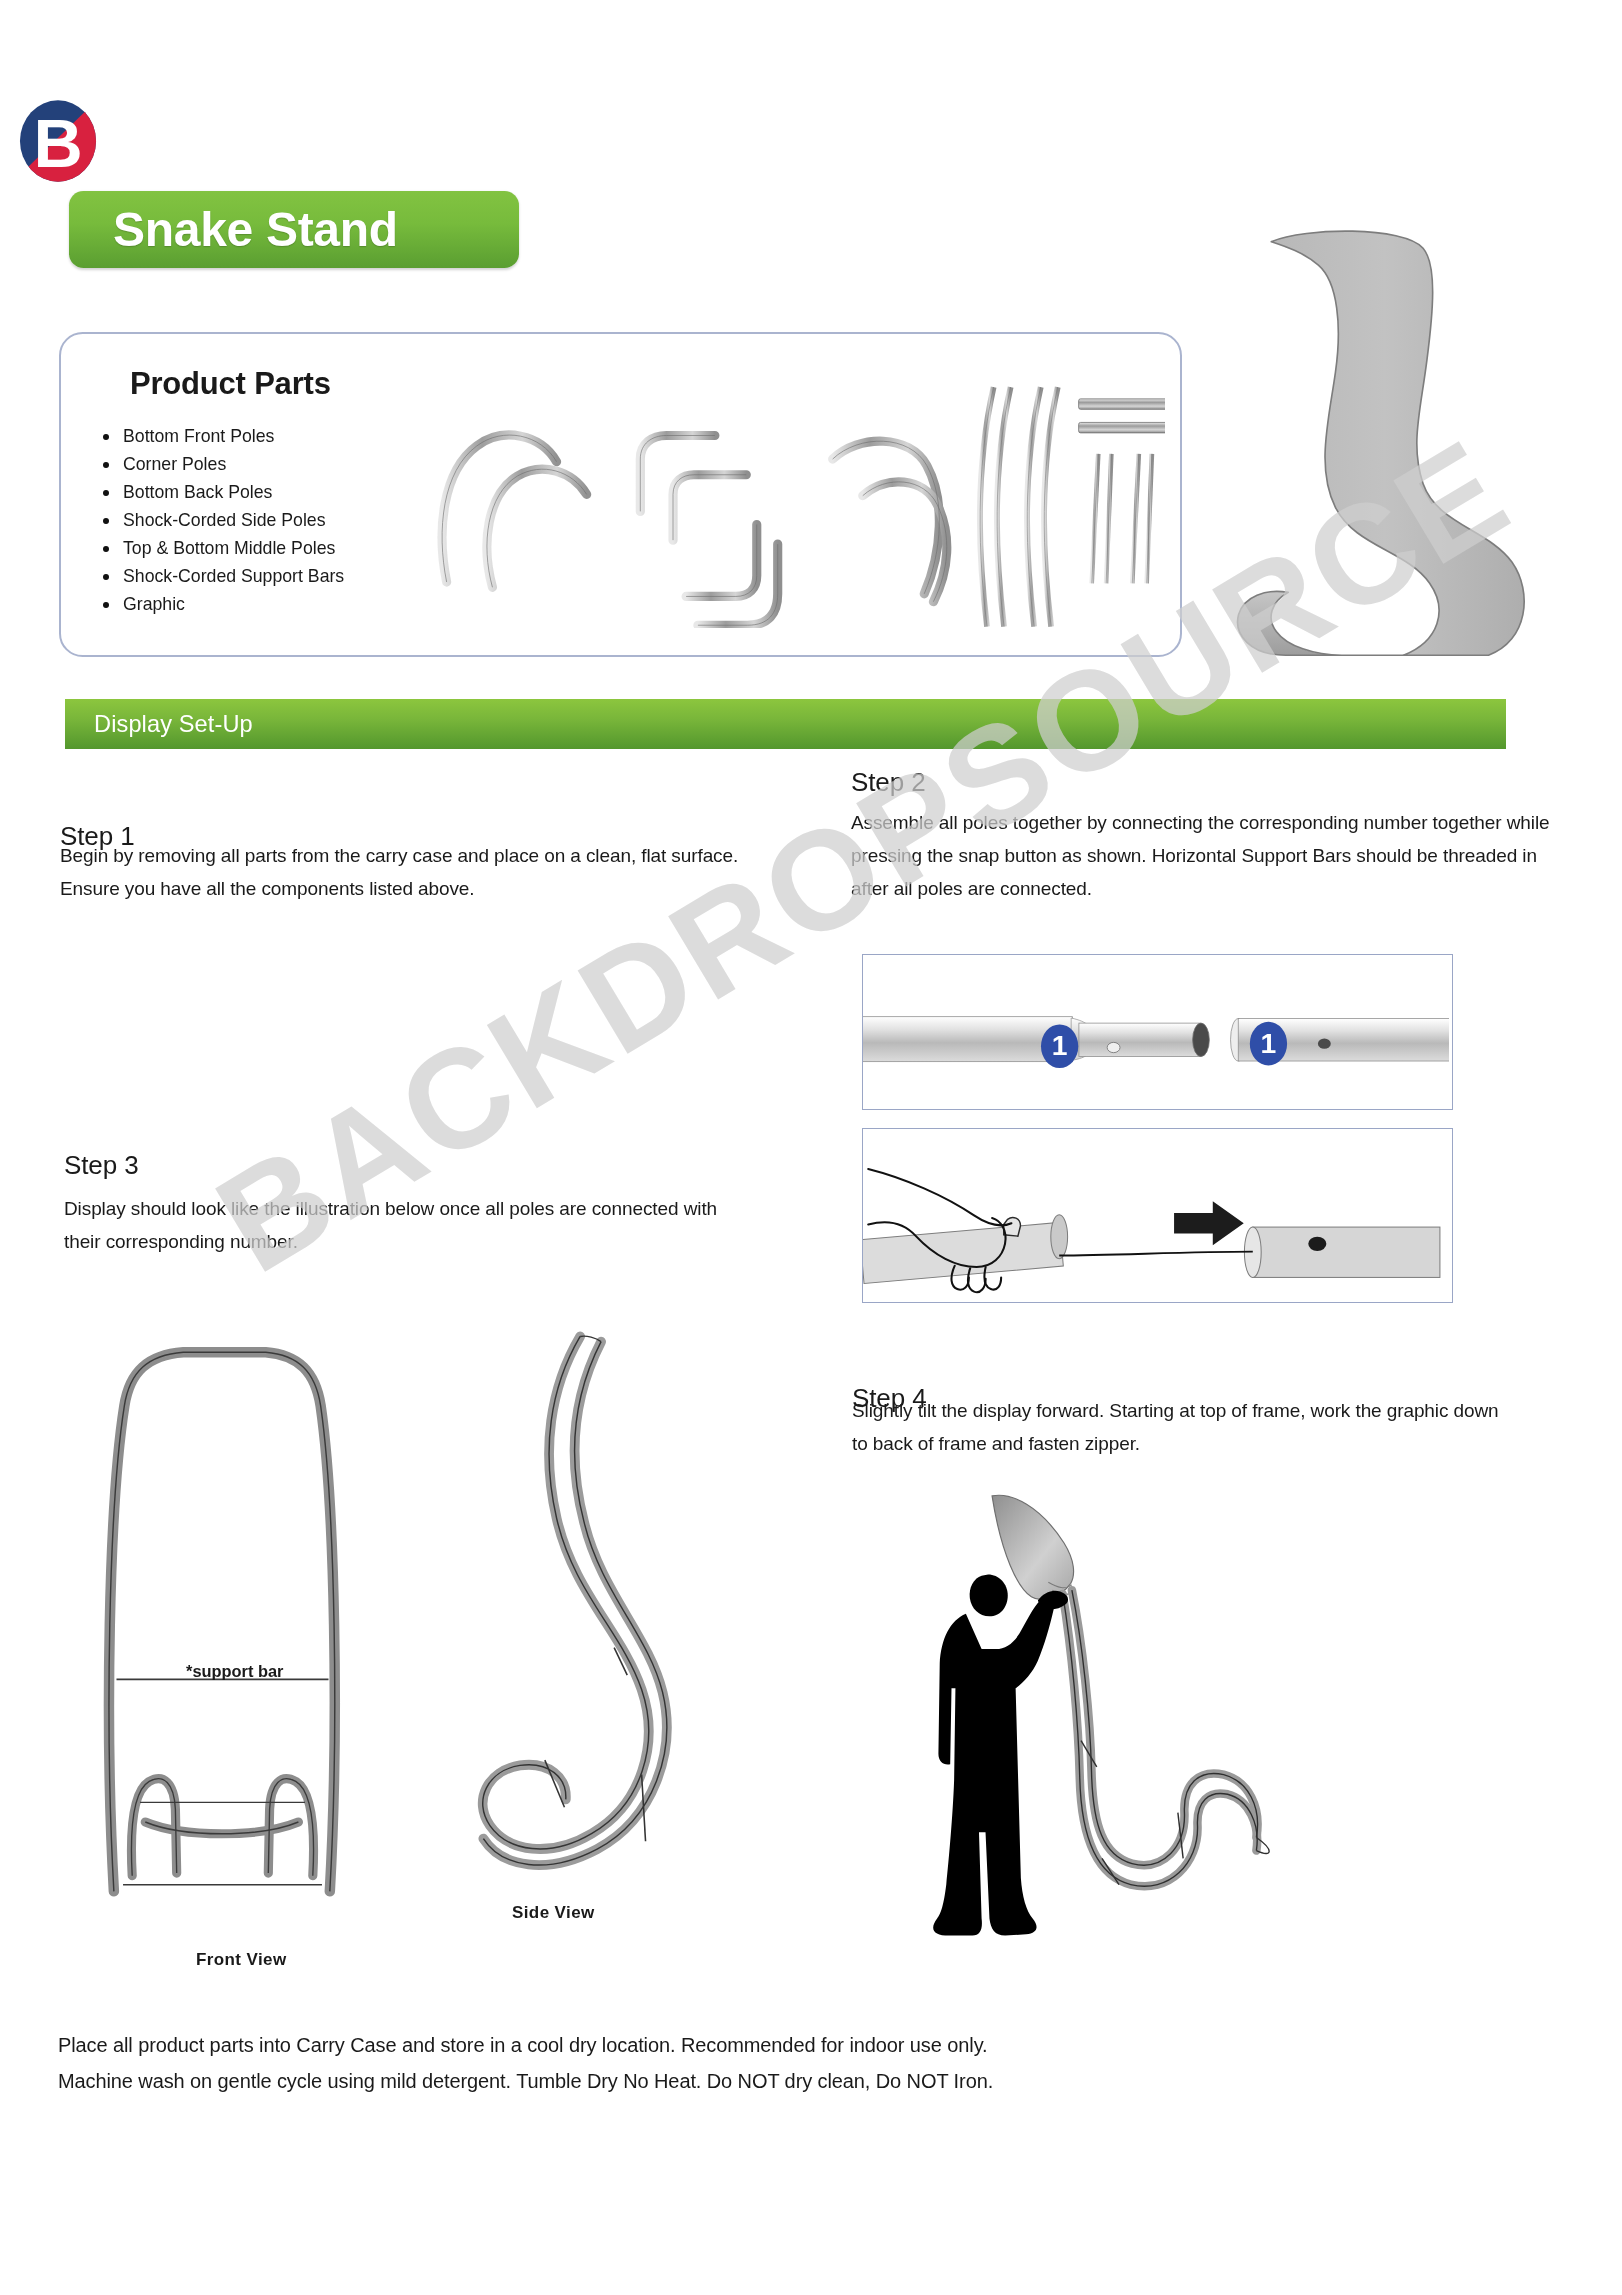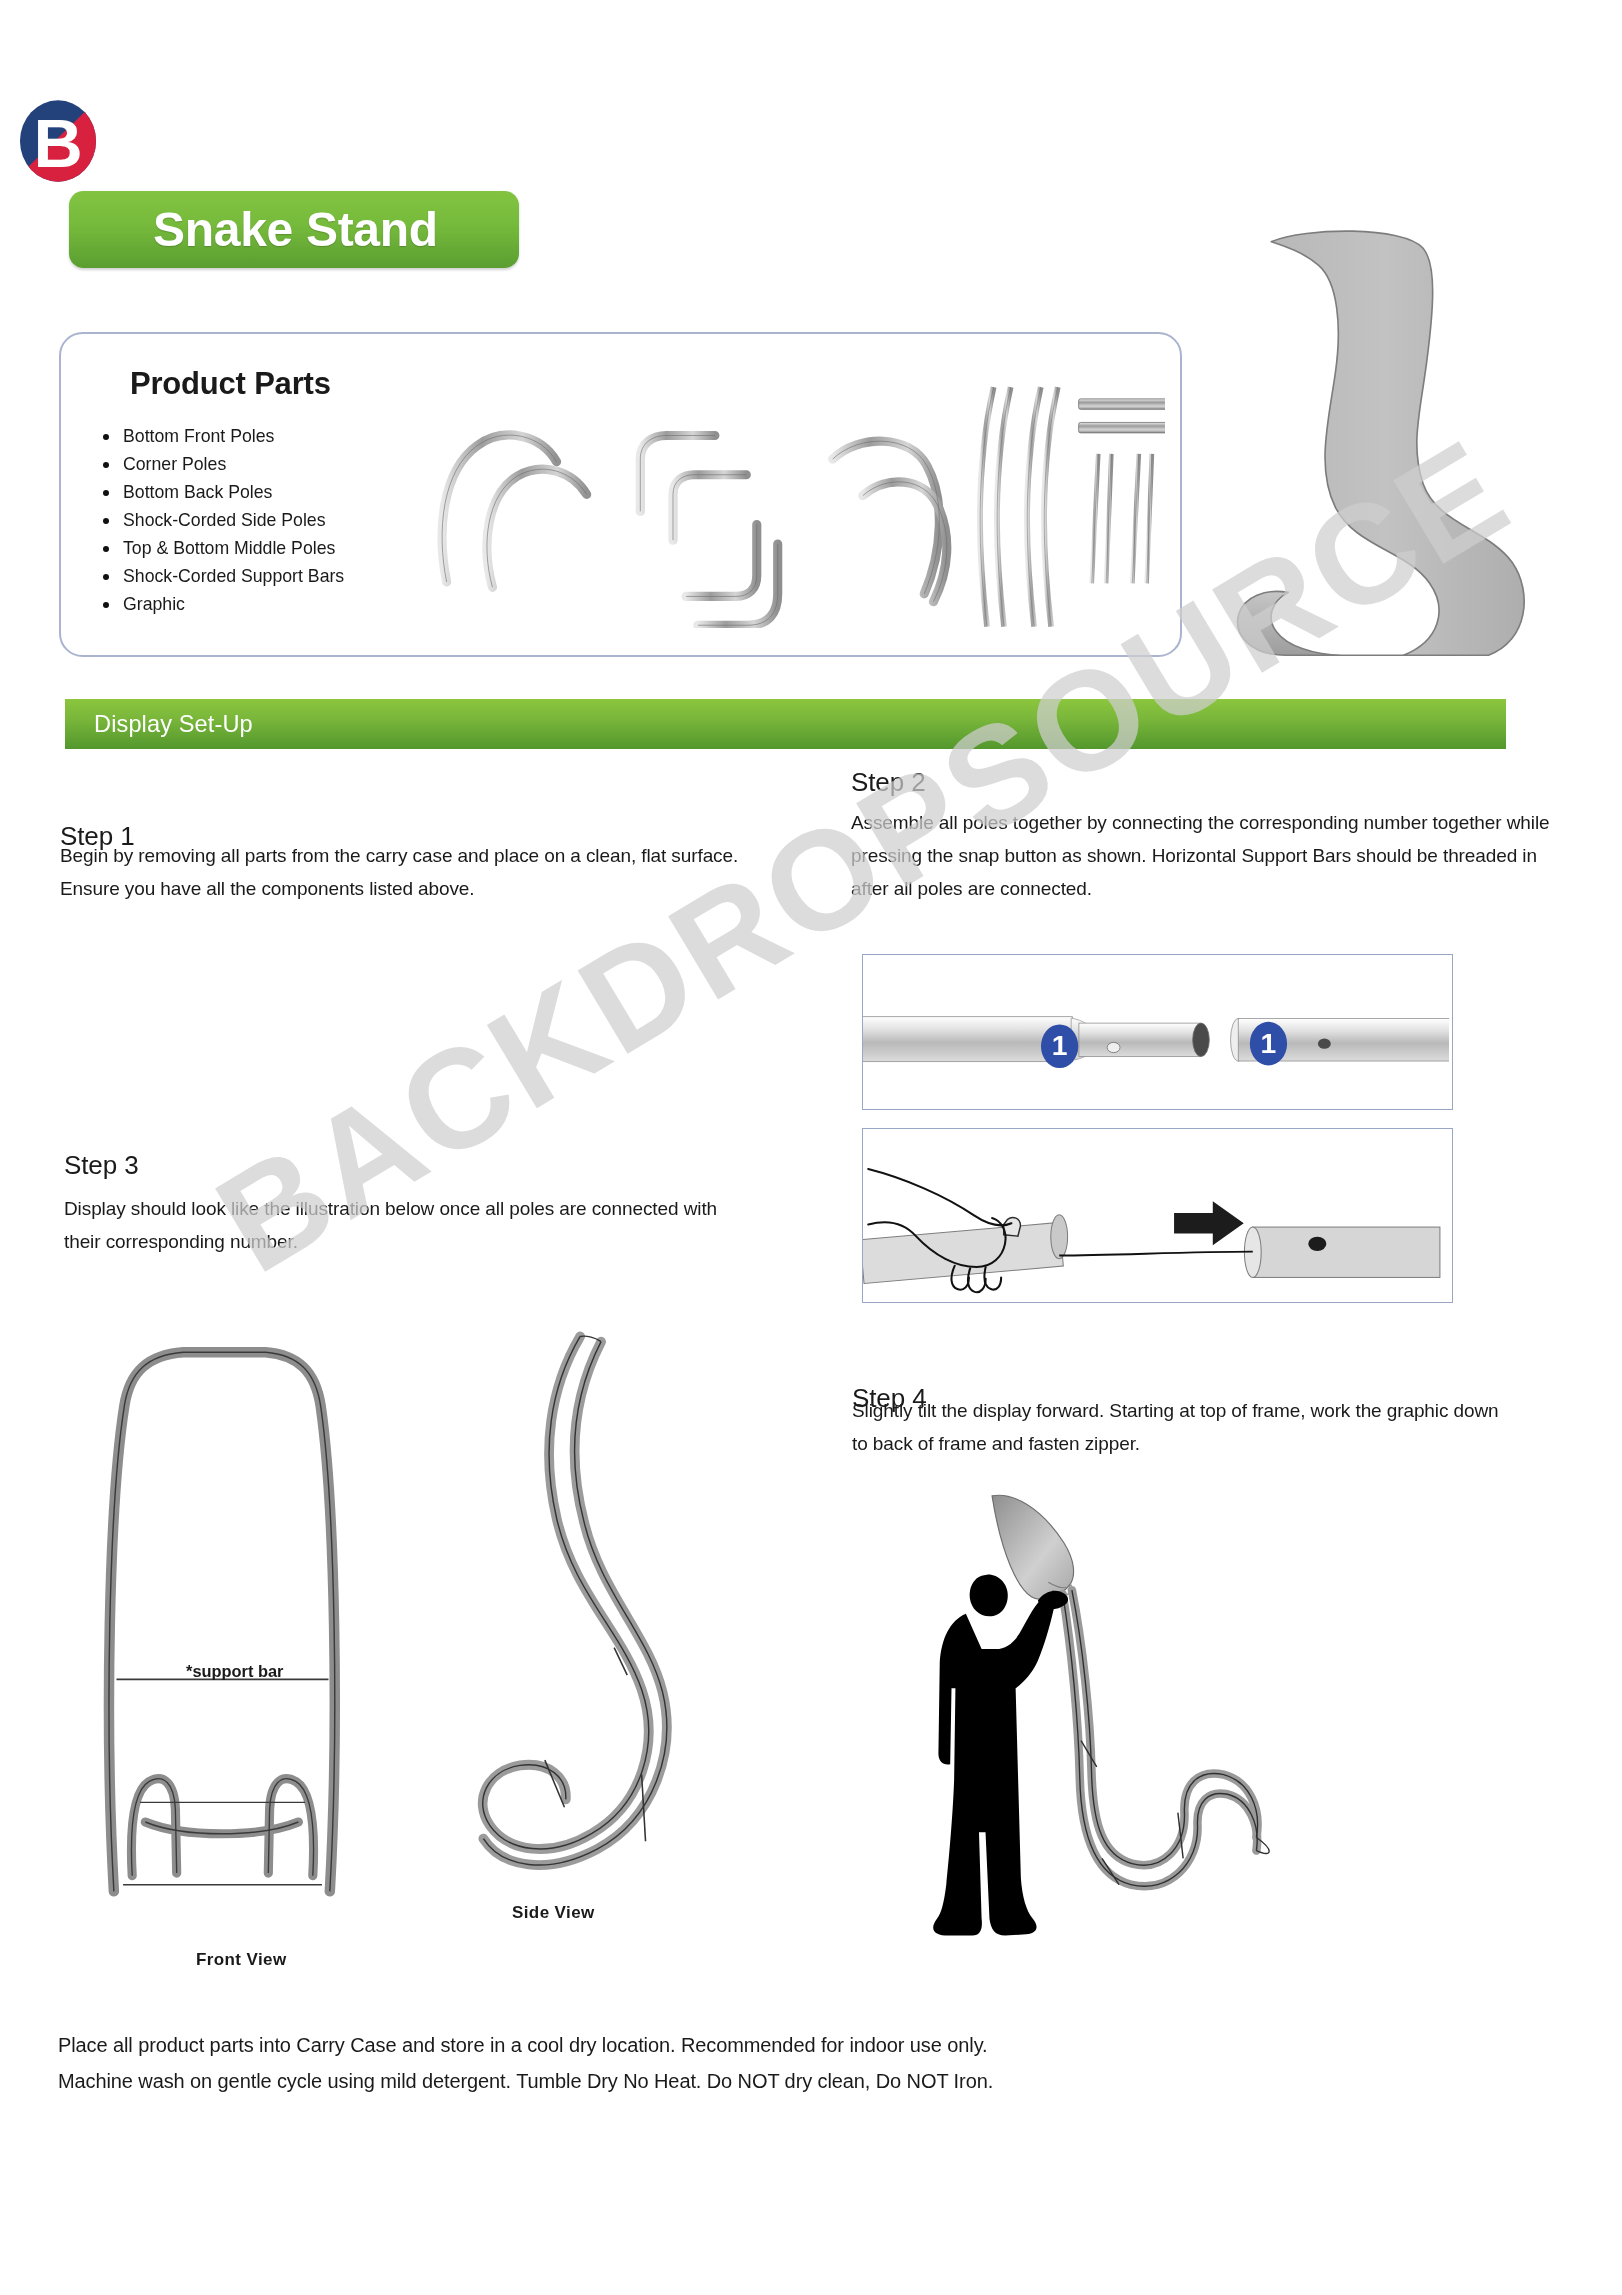--- a/index.html
+++ b/index.html
@@ -25,21 +25,21 @@
 
   
   .title-pill{
     position:absolute;left:69px;top:191px;width:450px;height:77px;
     border-radius:14.4px;
     background:linear-gradient(180deg,#82c341 0%,#77bb3c 42%,#5a9e31 100%);
     box-shadow:0 1.3px 2.6px rgba(0,0,0,.18);
     display:flex;align-items:center;z-index:8;
   }
   .title-pill span{
-    color:#fff;font-size:48px;font-weight:700;padding-left:84px;letter-spacing:-0.3px;
+    color:#fff;font-size:48px;font-weight:700;padding-left:44px;letter-spacing:-0.3px;
     text-shadow:0 0.7px 1.3px rgba(0,0,0,.2);
   }
 
   
   .parts-panel{
     position:absolute;left:59px;top:332px;width:1119px;height:321px;
     border:2px solid #aab4cf;border-radius:23.6px;background:#fff;
   }
   .parts-title{
     position:absolute;left:92px;top:366px;font-size:31px;font-weight:700;letter-spacing:-0.2px;margin-left:38px;

